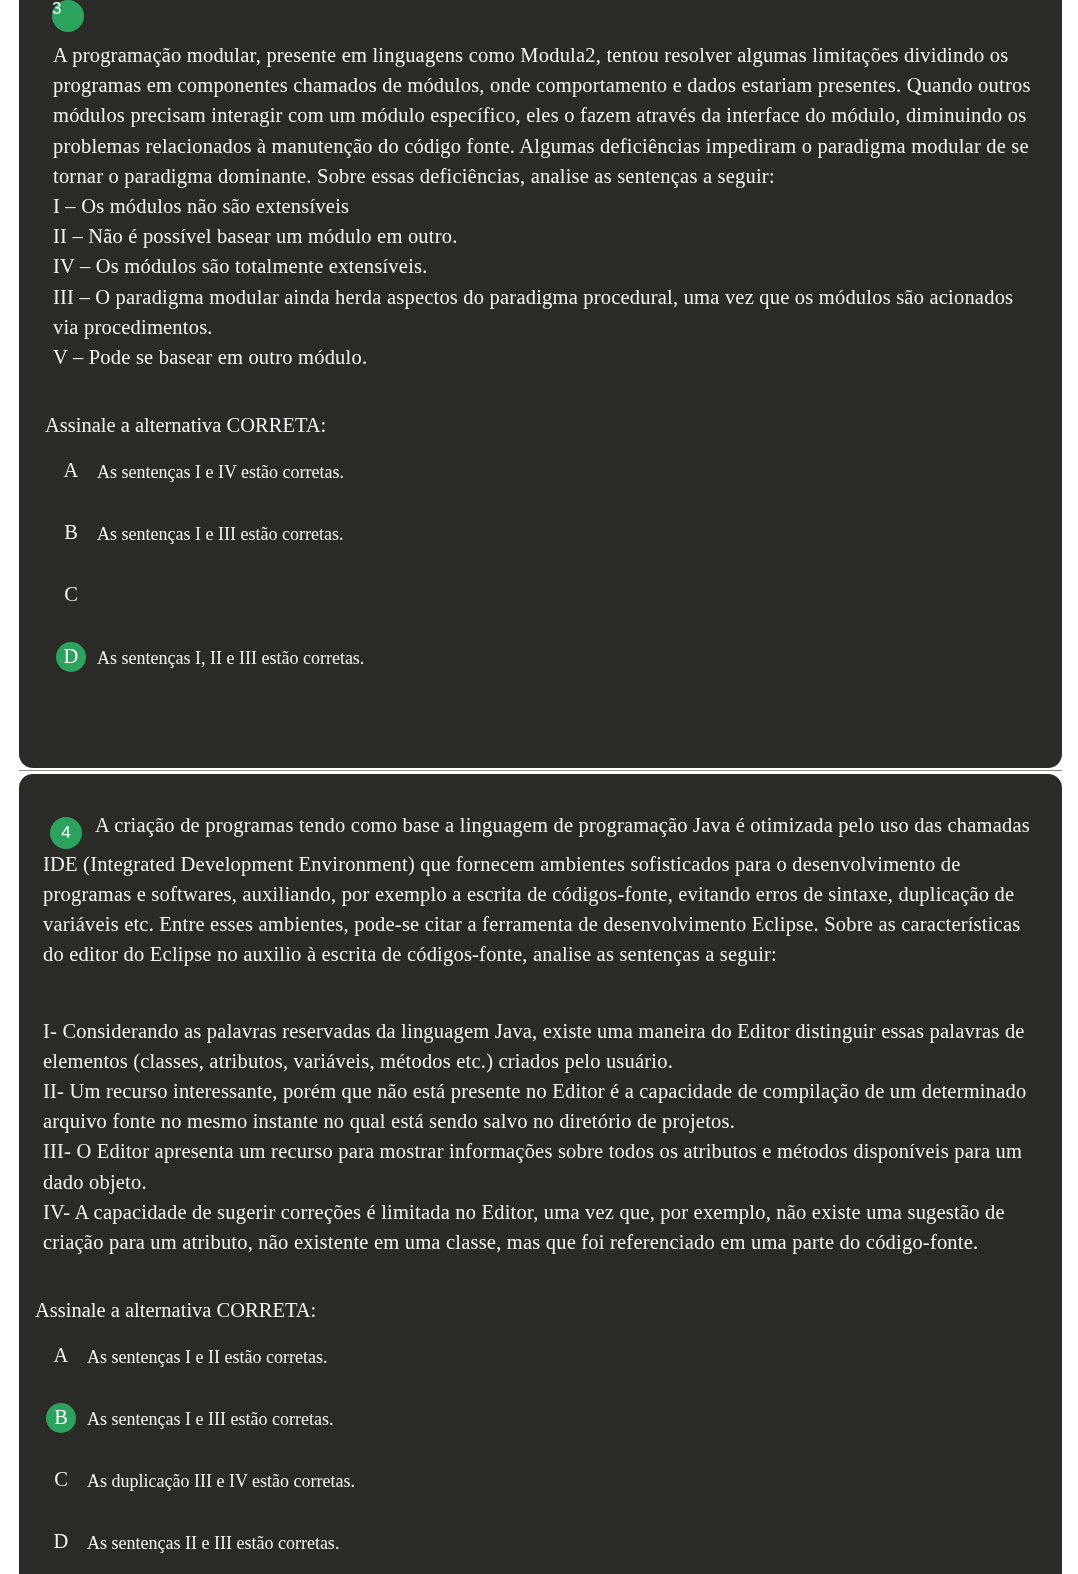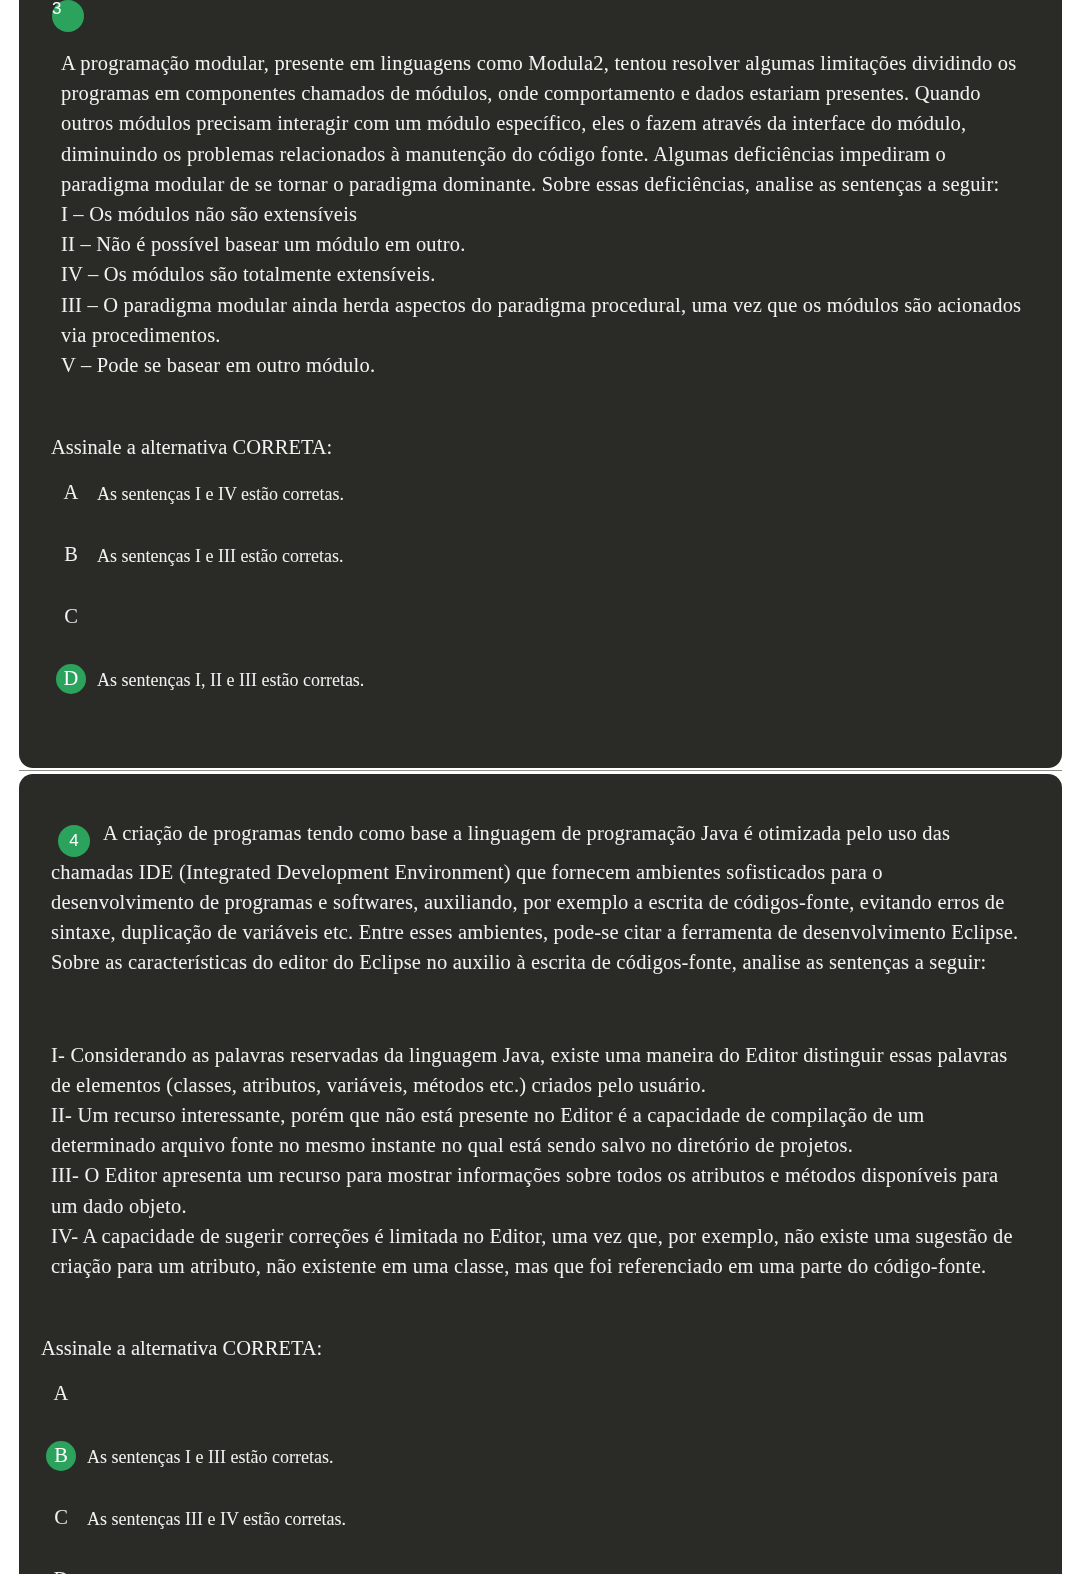--- a/index.html
+++ b/index.html
@@ -77,32 +77,32 @@
   .badge-inline {
     margin-right: 13px;
     margin-left: 7px;
   }
 
   
   .qtext {
     color: #f2f2f0;
     font-size: 20.5px;
     line-height: 30.2px;
-    margin: 16px;
+    margin: 8px;
     text-align: left;
     letter-spacing: 0.01em;
   }
   .qtext p { margin: 0; }
   .spacer-line { height: 30.2px; }
 
   .prompt {
     color: #f2f2f0;
     font-size: 20.5px;
     line-height: 30.2px;
-    margin: 6px;
+    margin: 0;
   }
 
   
   .options {
     margin-top: 14px;
     display: block;
   }
   .option {
     position: relative;
     display: flex;
@@ -229,39 +229,41 @@
       <div class="spacer-line"></div>
 
       <div class="prompt">Assinale a alternativa CORRETA:</div>
 
       <div class="options">
 
         <div class="option">
           <span class="letter-wrap">
             <span class="letter">A</span>
           </span>
+          <span class="otext">As sentenças I e II estão corretas.</span>
         </div>
 
         <div class="option selected">
           <span class="letter-wrap">
             <span class="letter">B</span>
           </span>
           <span class="otext">As sentenças I e III estão corretas.</span>
         </div>
 
         <div class="option">
           <span class="letter-wrap">
             <span class="letter">C</span>
           </span>
-          <span class="otext">As sentenças III e IV estão corretas.</span>
+          <span class="otext">As duplicação III e IV estão corretas.</span>
         </div>
 
         <div class="option">
           <span class="letter-wrap">
             <span class="letter">D</span>
           </span>
+          <span class="otext">As sentenças II e III estão corretas.</span>
         </div>
 
       </div>
     </div>
   </div>
 
 </div>
 
 </body></html>

